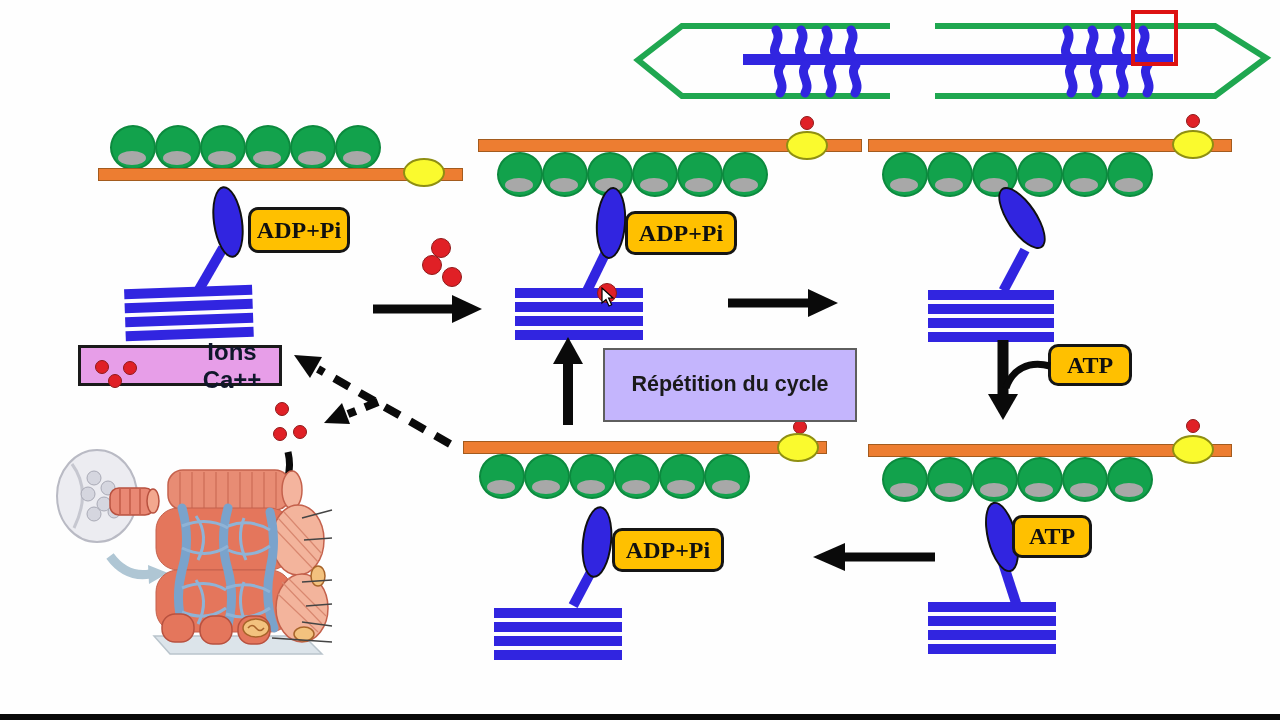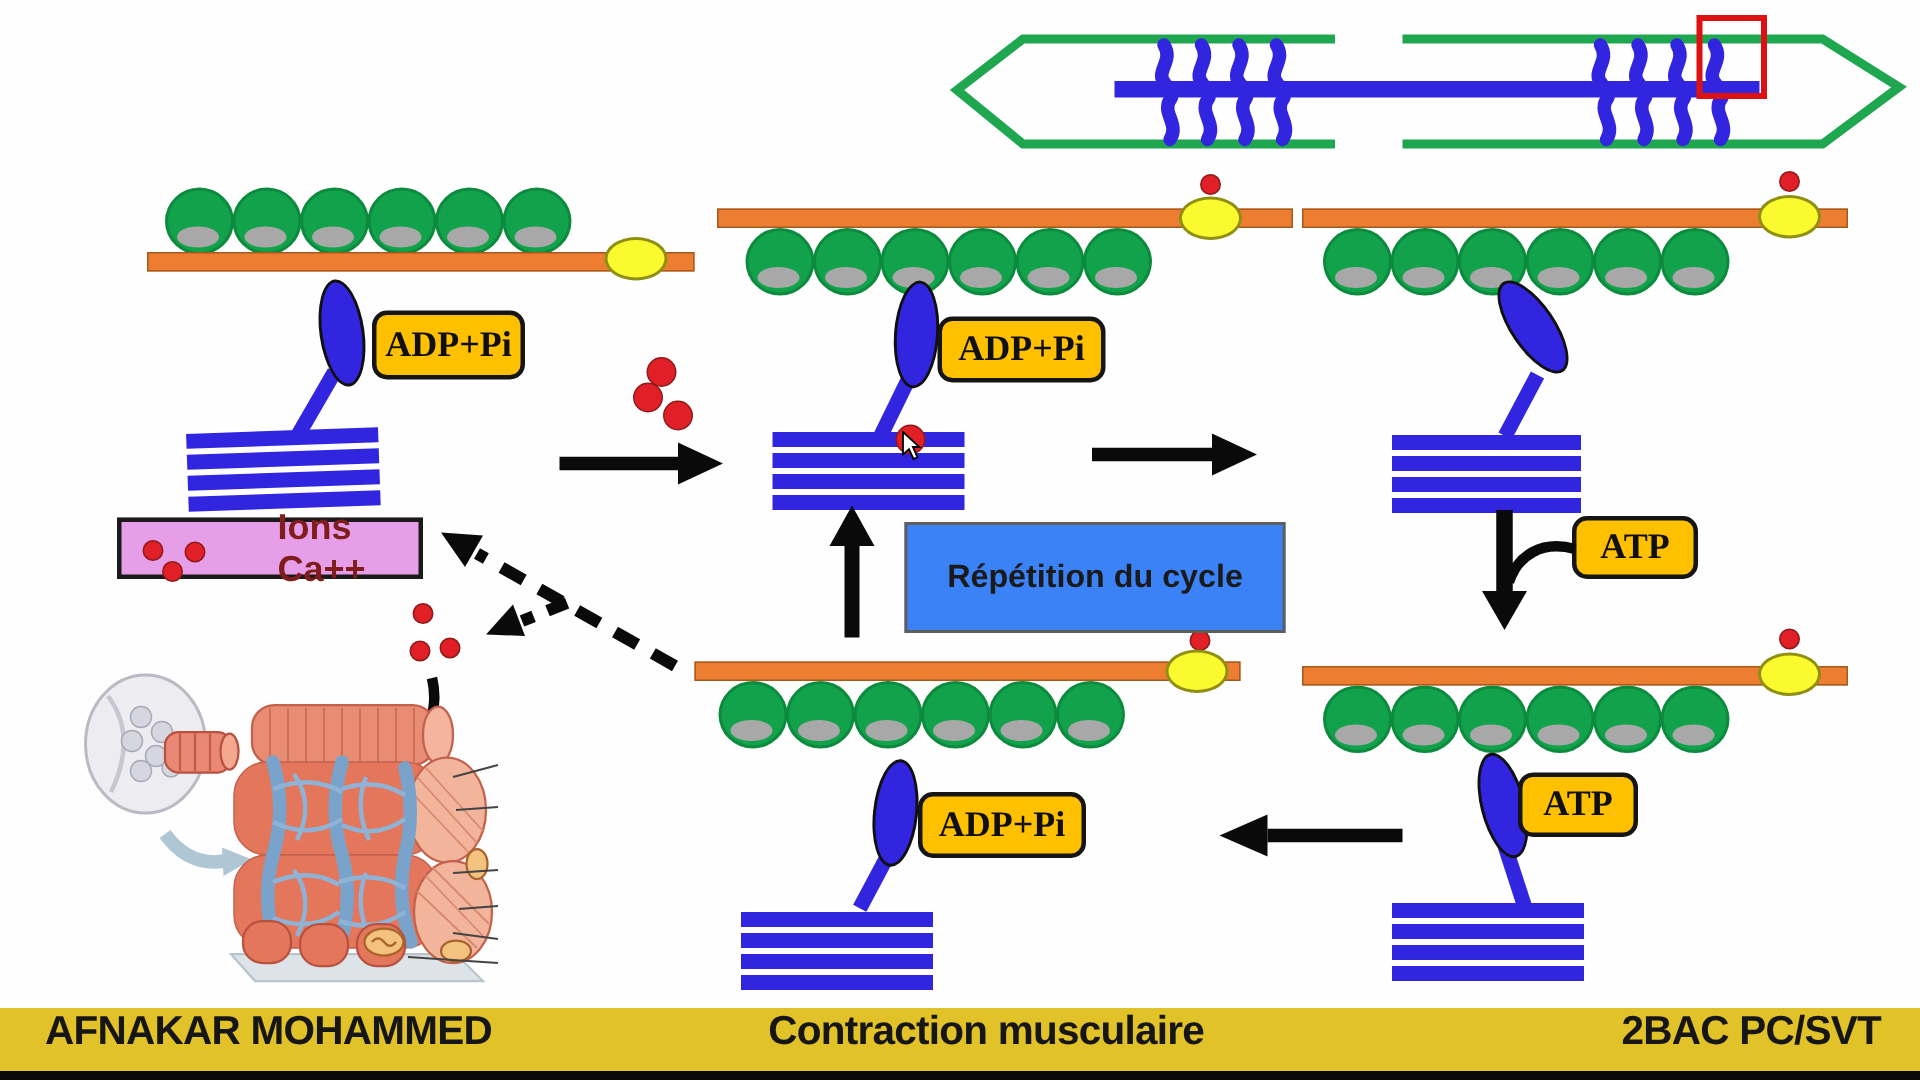--- a/index.html
+++ b/index.html
@@ -23,22 +23,22 @@
   .mhead{position:absolute;width:30px;height:72px;border-radius:50%;background:#3125E0;border:2px solid #101010;box-sizing:border-box;}
   .stalk{position:absolute;width:10px;background:#3125E0;transform-origin:50% 0;}
   .mfil{position:absolute;width:128px;}
   .mfil i{display:block;height:10px;background:#3125E0;margin-bottom:4px;}
 
   
   .chip{position:absolute;background:#FFC000;border:3px solid #151515;border-radius:10px;color:#101010;
         font:bold 24px "Liberation Serif",serif;display:flex;align-items:center;justify-content:center;box-sizing:border-box;}
   .ionsbox{position:absolute;left:78px;top:345px;width:204px;height:41px;background:#E79EE8;border:3px solid #1A1A1A;
            box-sizing:border-box;display:flex;align-items:center;}
-  .ionsbox b{margin-left:104px;font:bold 24px "Liberation Sans",sans-serif;color:#7f1d1d;}
-  .repbox{position:absolute;left:603px;top:348px;width:254px;height:74px;background:#3b82f6;border:2px solid #5E5E5E;
+  .ionsbox b{margin-left:104px;font:bold 24px "Liberation Sans",sans-serif;color:#0f172a;text-align:center;}
+  .repbox{position:absolute;left:603px;top:348px;width:254px;height:74px;background:#c4b5fd;border:2px solid #5E5E5E;
           box-sizing:border-box;display:flex;flex-direction:column;align-items:center;justify-content:center;
           font:bold 21.5px "Liberation Sans",sans-serif;color:#1A1A1A;line-height:1.45;}
   .hydro{position:absolute;left:370px;top:508px;width:172px;height:84px;background:#F07840;border:3px solid #151515;
          border-radius:50%;box-sizing:border-box;display:flex;flex-direction:column;align-items:center;justify-content:center;
          font:bold 21px "Liberation Sans",sans-serif;color:#141414;line-height:1.35;}
 
   
   .footer{position:absolute;left:0;top:672px;width:1280px;height:42px;background:#E2C229;}
   .footer span{position:absolute;top:0;height:42px;line-height:42px;font:bold 27px "Liberation Sans",sans-serif;
                color:#161616;letter-spacing:-0.5px;white-space:nowrap;}
@@ -357,20 +357,15 @@
         <path d="M150,62 L180,54"></path>
           <path d="M152,84 L180,82"></path>
           <path d="M150,126 L180,124"></path>
         <path d="M154,150 L180,148"></path>
           <path d="M150,166 L180,170"></path>
           <path d="M120,182 L180,186"></path>
       </g>
     </g>
   </svg>
 
-  <div class="footer">
-    <span class="f-author">AFNAKAR MOHAMMED</span>
-    <span class="f-title">Contraction musculaire</span>
-    <span class="f-level">2BAC PC/SVT</span>
-  </div>
   <div class="bottomstrip"></div>
 
 </div>
 
 </body></html>

